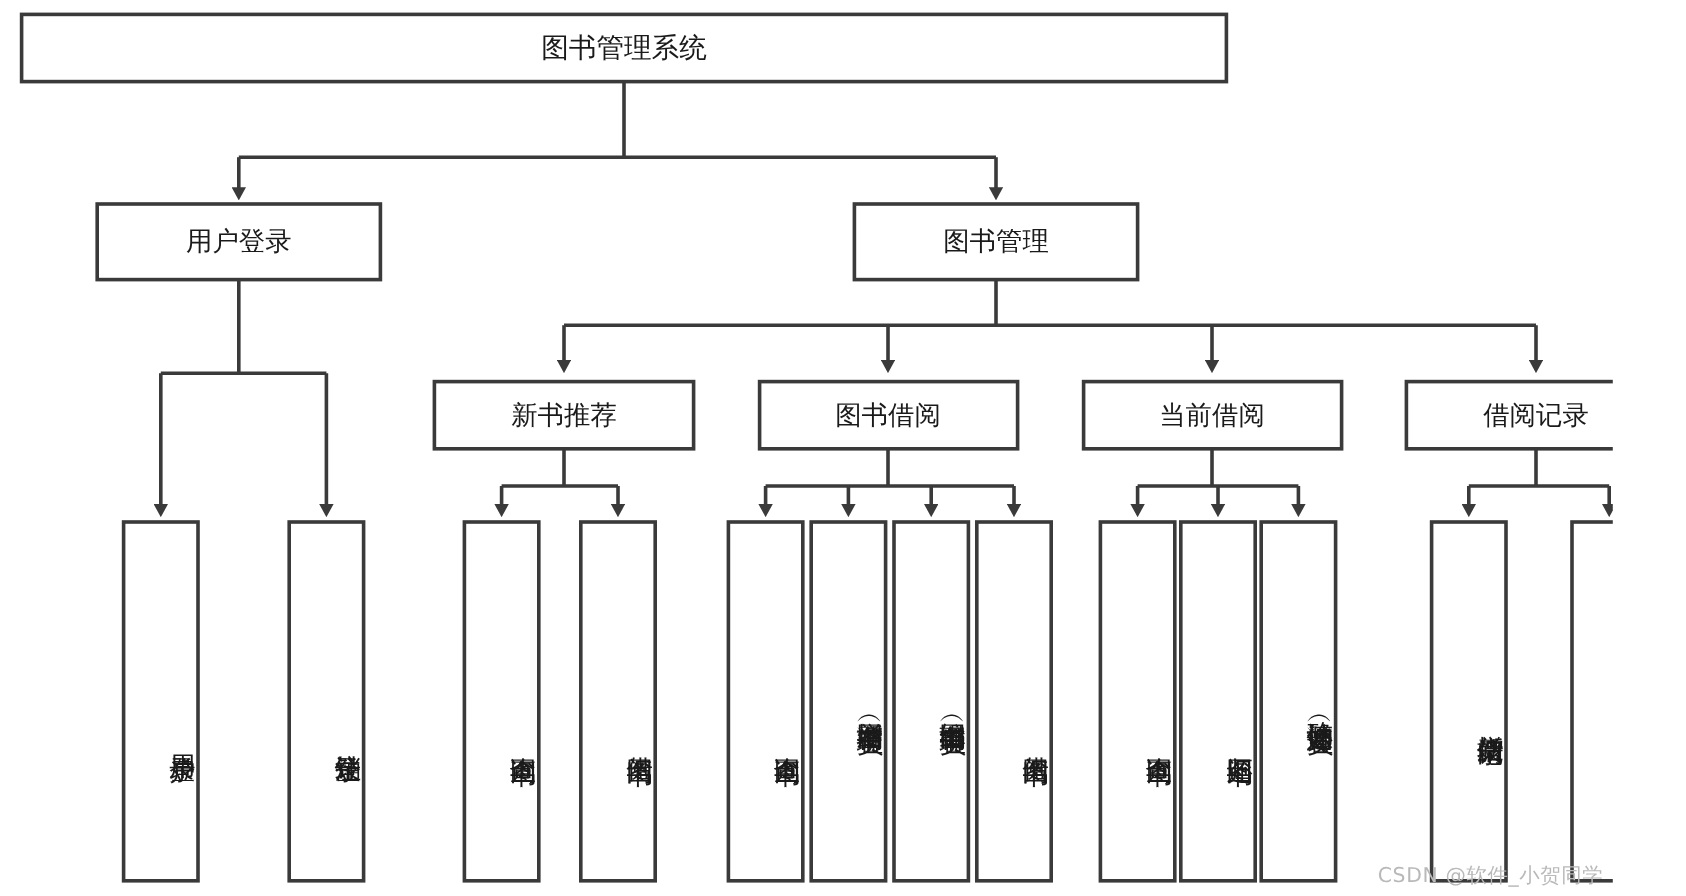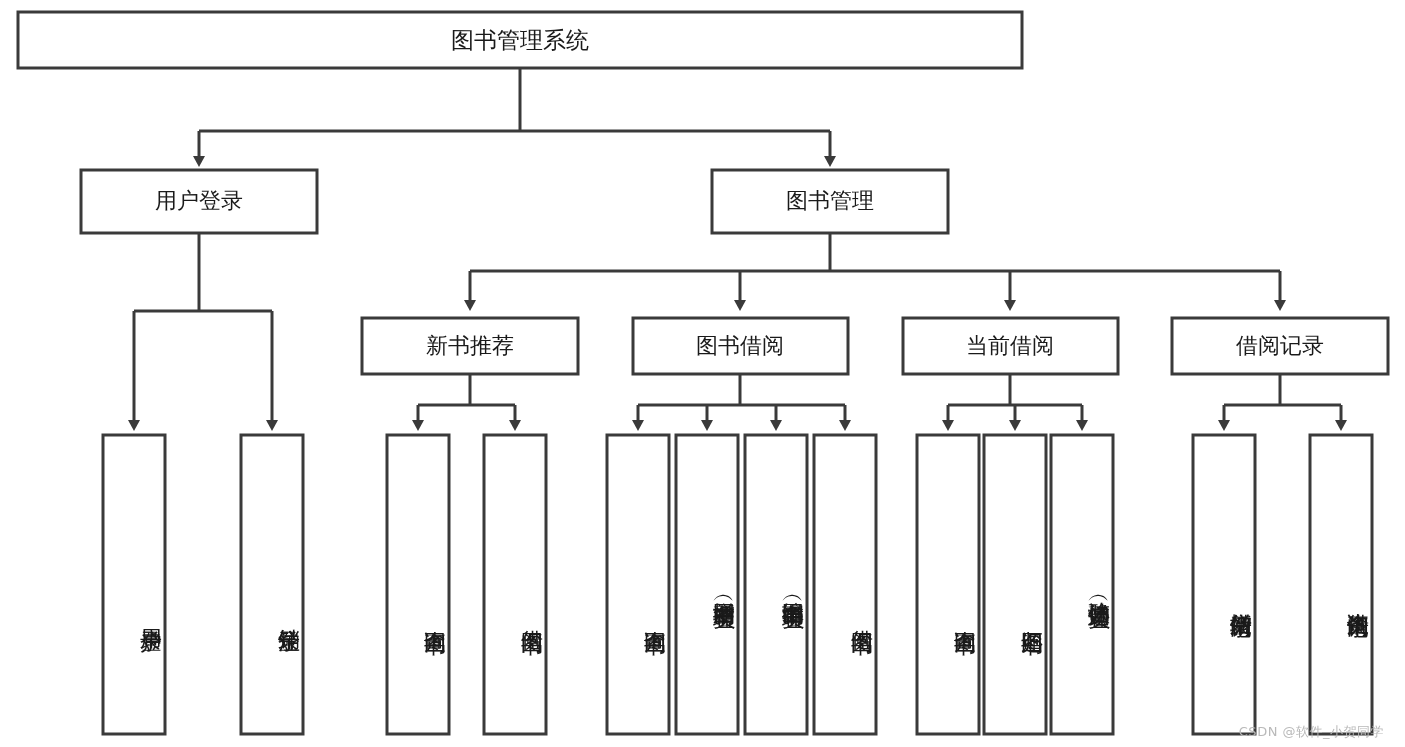--- a/index.html
+++ b/index.html
@@ -9,21 +9,20 @@
   }
   body {
     font-family: "DejaVu Sans", "Liberation Sans", sans-serif;
   }
   #diagram-root {
     position: relative;
     width: 1344px;
     height: 747px;
     background: #ffffff;
     overflow: hidden;
-    padding-left: 48px;
   }
   svg.tree-canvas {
     position: absolute;
     left: 0;
     top: 0;
     width: 1405px;
     height: 747px;
     display: block;
   }
   .node-rect {
@@ -69,21 +68,21 @@
     text-orientation: upright;
     white-space: pre;
     pointer-events: none;
     letter-spacing: 1px;
   }
   .watermark {
     position: absolute;
     right: 8px;
     bottom: 6px;
     font-family: "DejaVu Sans", "Liberation Sans", sans-serif;
-    font-size: 13px;
+    font-size: 17px;
     color: #b9b9b9;
     letter-spacing: 0.5px;
     white-space: nowrap;
   }
 </style>
 </head>
 <body>
 
 <div id="diagram-root">
 

